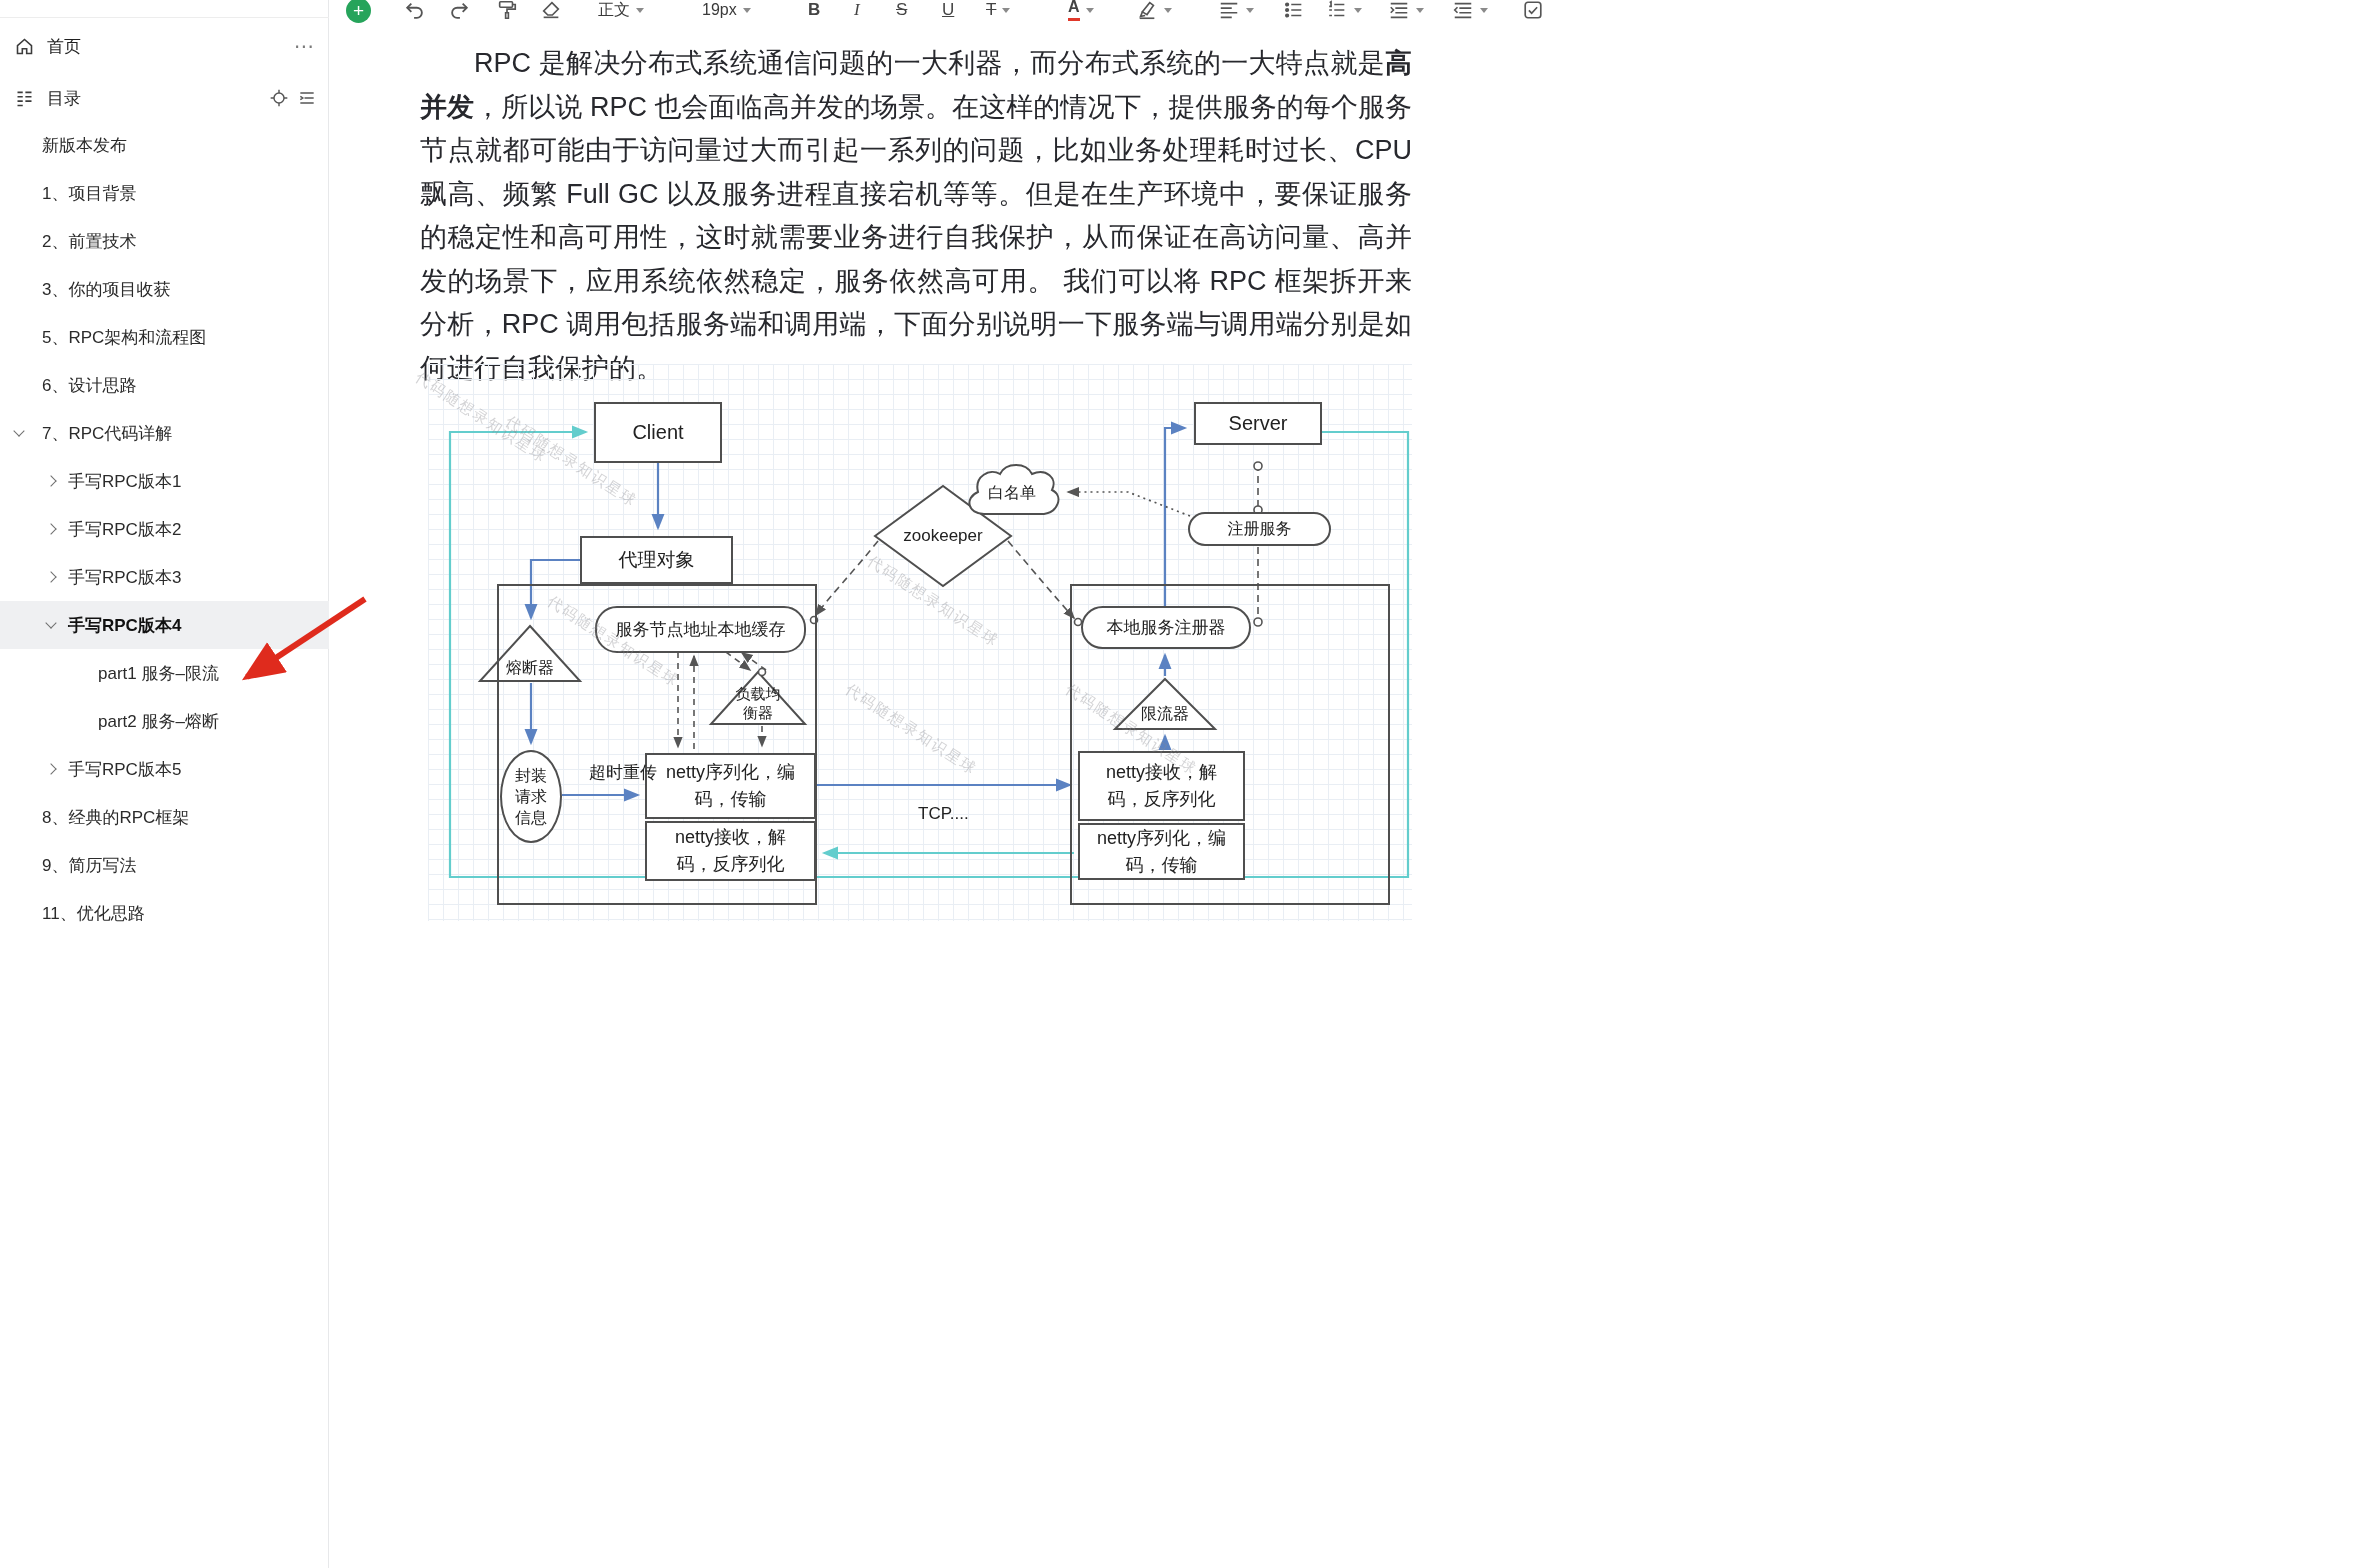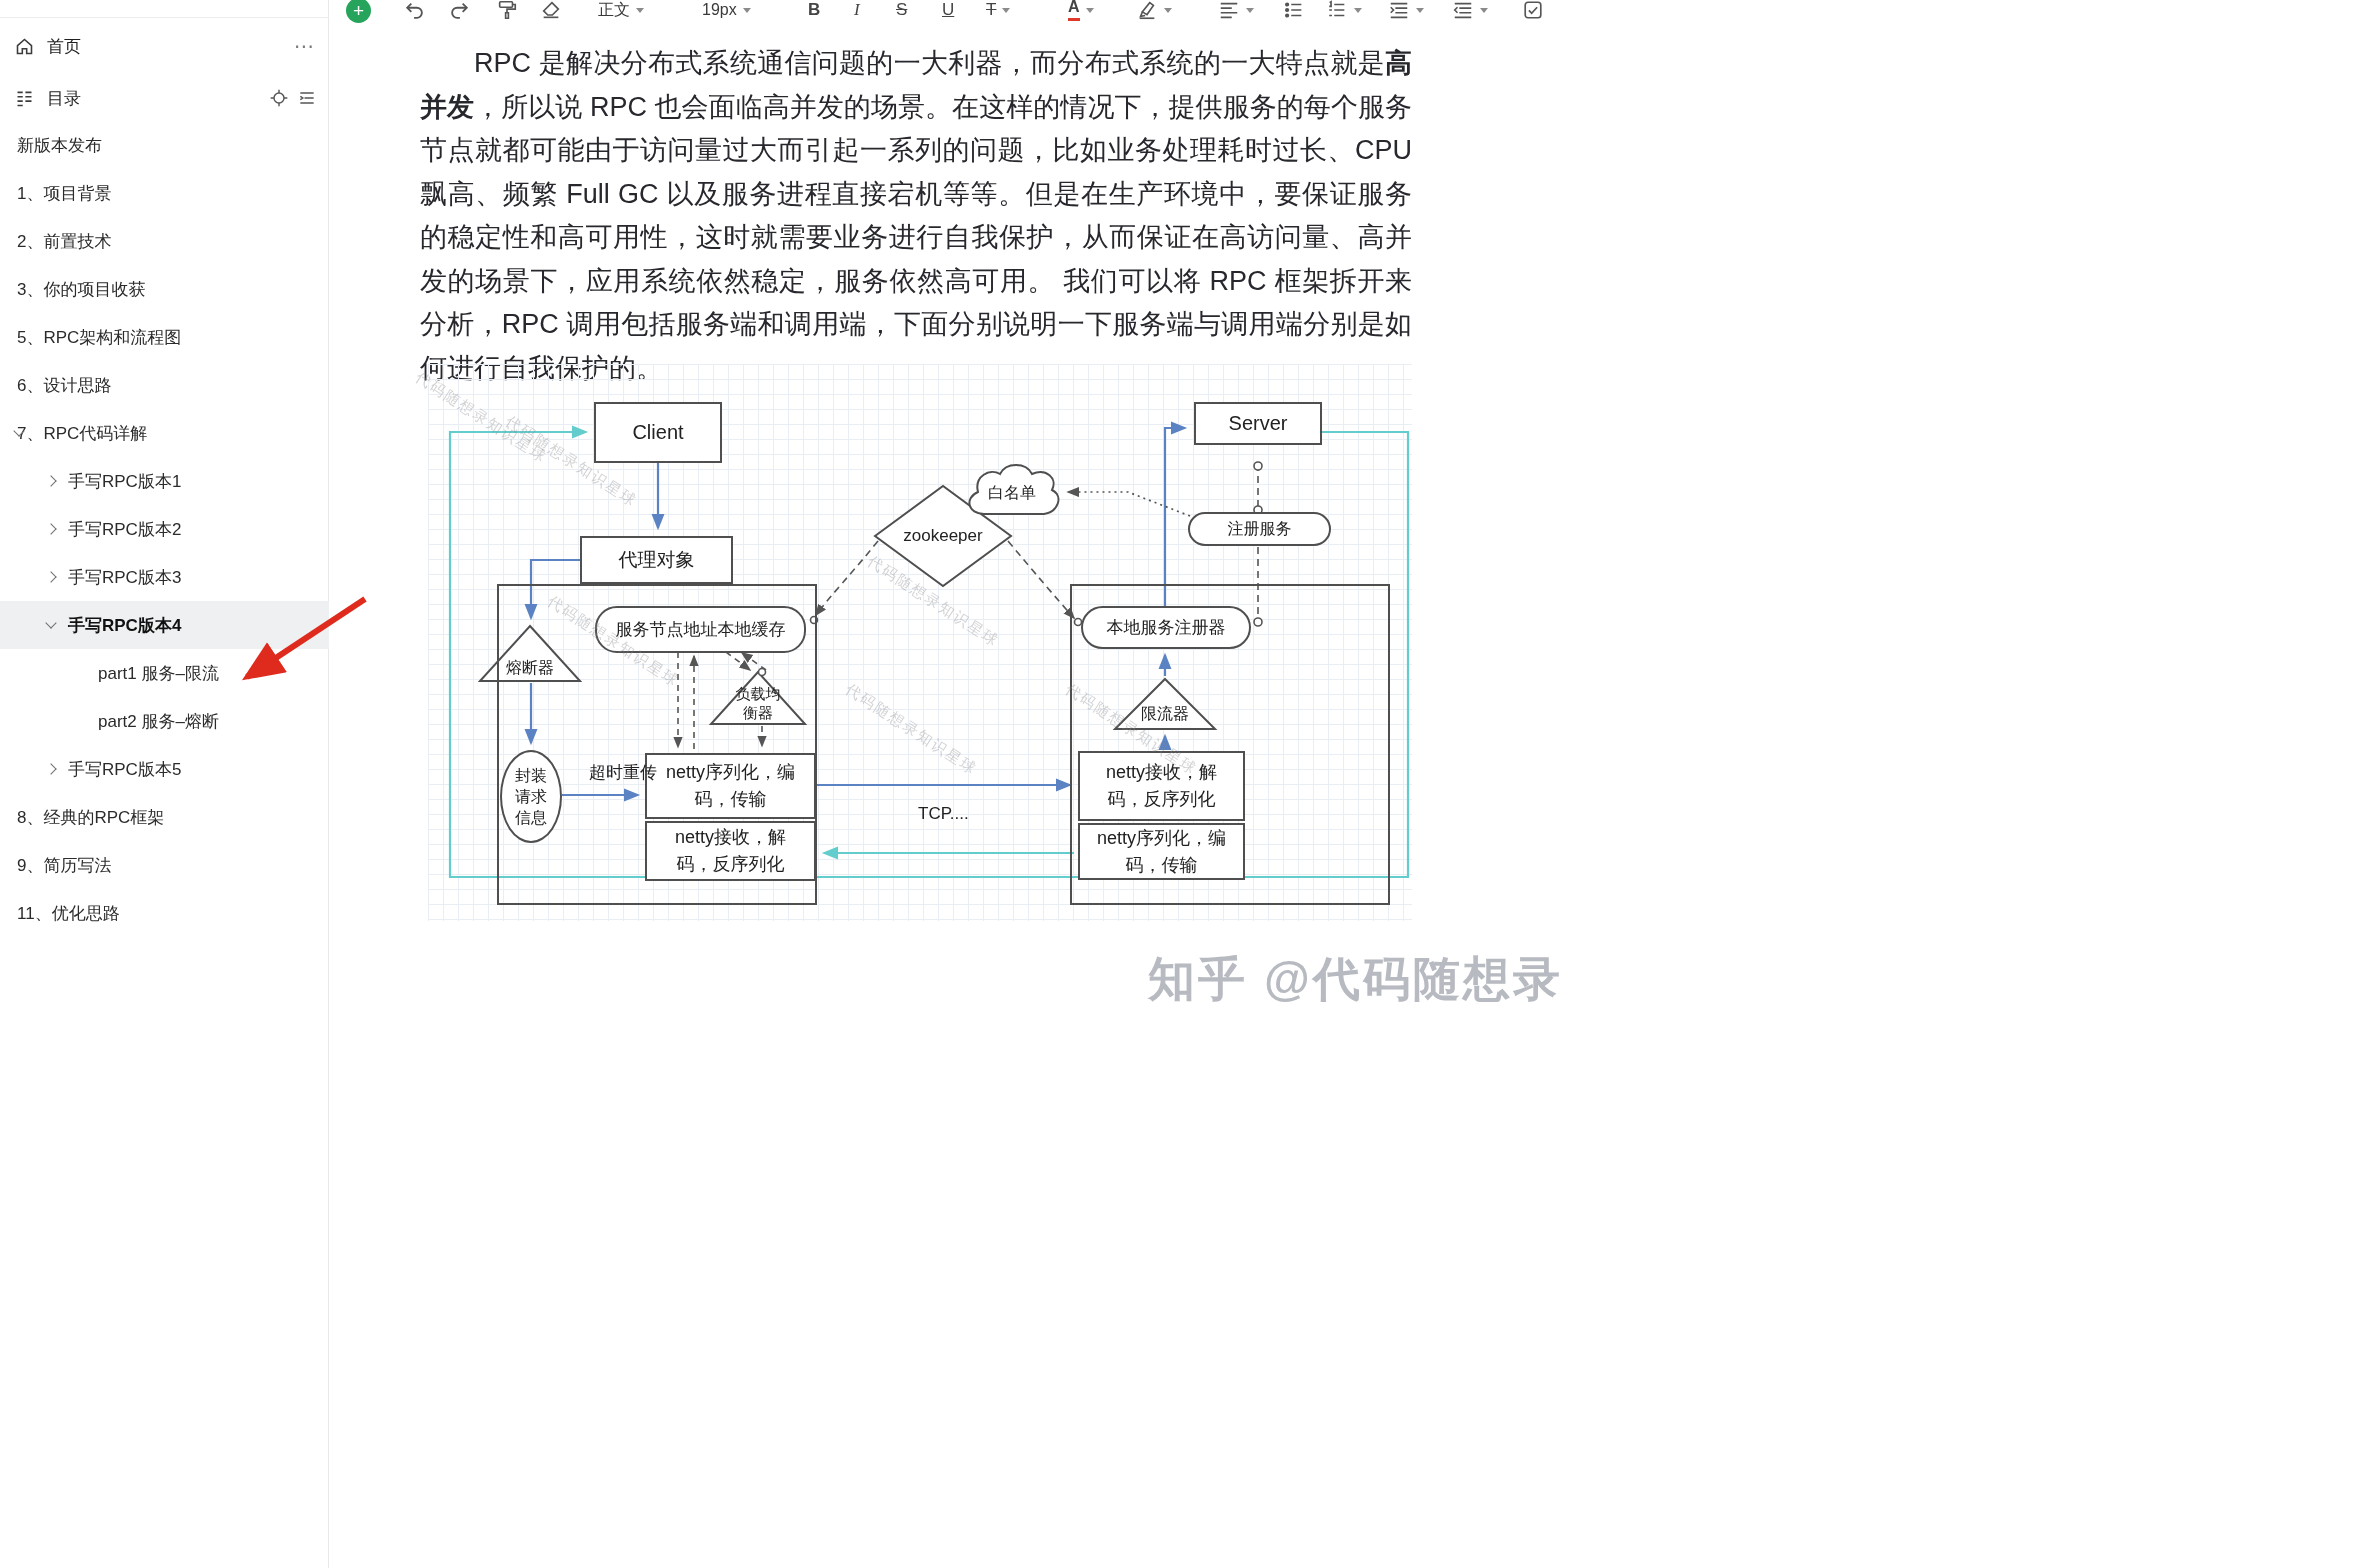--- a/index.html
+++ b/index.html
@@ -11,21 +11,21 @@
   .sidebar { position:absolute; left:0; top:0; width:329px; height:100%; background:#fff; border-right:1px solid #e7e8ea; }
   .side-topline { position:absolute; left:0; top:17px; width:329px; height:1px; background:#ededed; }
   .side-head { position:absolute; left:0; width:329px; height:44px; display:flex; align-items:center; }
   .side-head .hicon { margin-left:14px; display:flex; }
   .side-head .hlabel { margin-left:12px; font-size:17px; color:#1f1f1f; }
   .side-head .spacer { flex:1; }
   .iconbtn { display:flex; align-items:center; justify-content:center; width:28px; height:28px; cursor:pointer; }
   .dots { font-size:20px; color:#7a7a7a; letter-spacing:2px; }
   .side-items { position:absolute; left:0; top:121px; width:329px; }
   .side-item { position:relative; height:48px; display:flex; align-items:center; font-size:17px; color:#2b2b2b; cursor:pointer; }
-  .side-item.lvl1 { padding-left:17px; }
+  .side-item.lvl1 { padding-left:42px; }
   .side-item.lvl2 { padding-left:68px; }
   .side-item.lvl3 { padding-left:98px; }
   .side-item.active { background:#eff0f2; font-weight:700; color:#111; }
   .chev { position:absolute; width:8px; height:8px; border-right:1.7px solid #6f6f6f; border-bottom:1.7px solid #6f6f6f; }
   .chev.pos1 { left:15px; }
   .chev.pos2 { left:47px; }
   .chev.down { transform:rotate(45deg); top:18px; }
   .chev.right { transform:rotate(-45deg); top:20px; }
 
   
@@ -374,15 +374,14 @@
       <div class="dlabel" style="left:490px; top:440px; width:90px; font-size:17px; text-align:left;">TCP....</div>
 
       <span class="wm" style="left:-6px; top:4px;">代码随想录知识星球</span>
       <span class="wm" style="left:84px; top:48px;">代码随想录知识星球</span>
       <span class="wm" style="left:126px; top:228px;">代码随想录知识星球</span>
       <span class="wm" style="left:446px; top:188px;">代码随想录知识星球</span>
       <span class="wm" style="left:424px; top:316px;">代码随想录知识星球</span>
       <span class="wm" style="left:644px; top:316px;">代码随想录知识星球</span>
     </div>
 
-    <div class="page-watermark">知乎 @代码随想录</div>
   </div>
 </div>
 
 </body></html>

